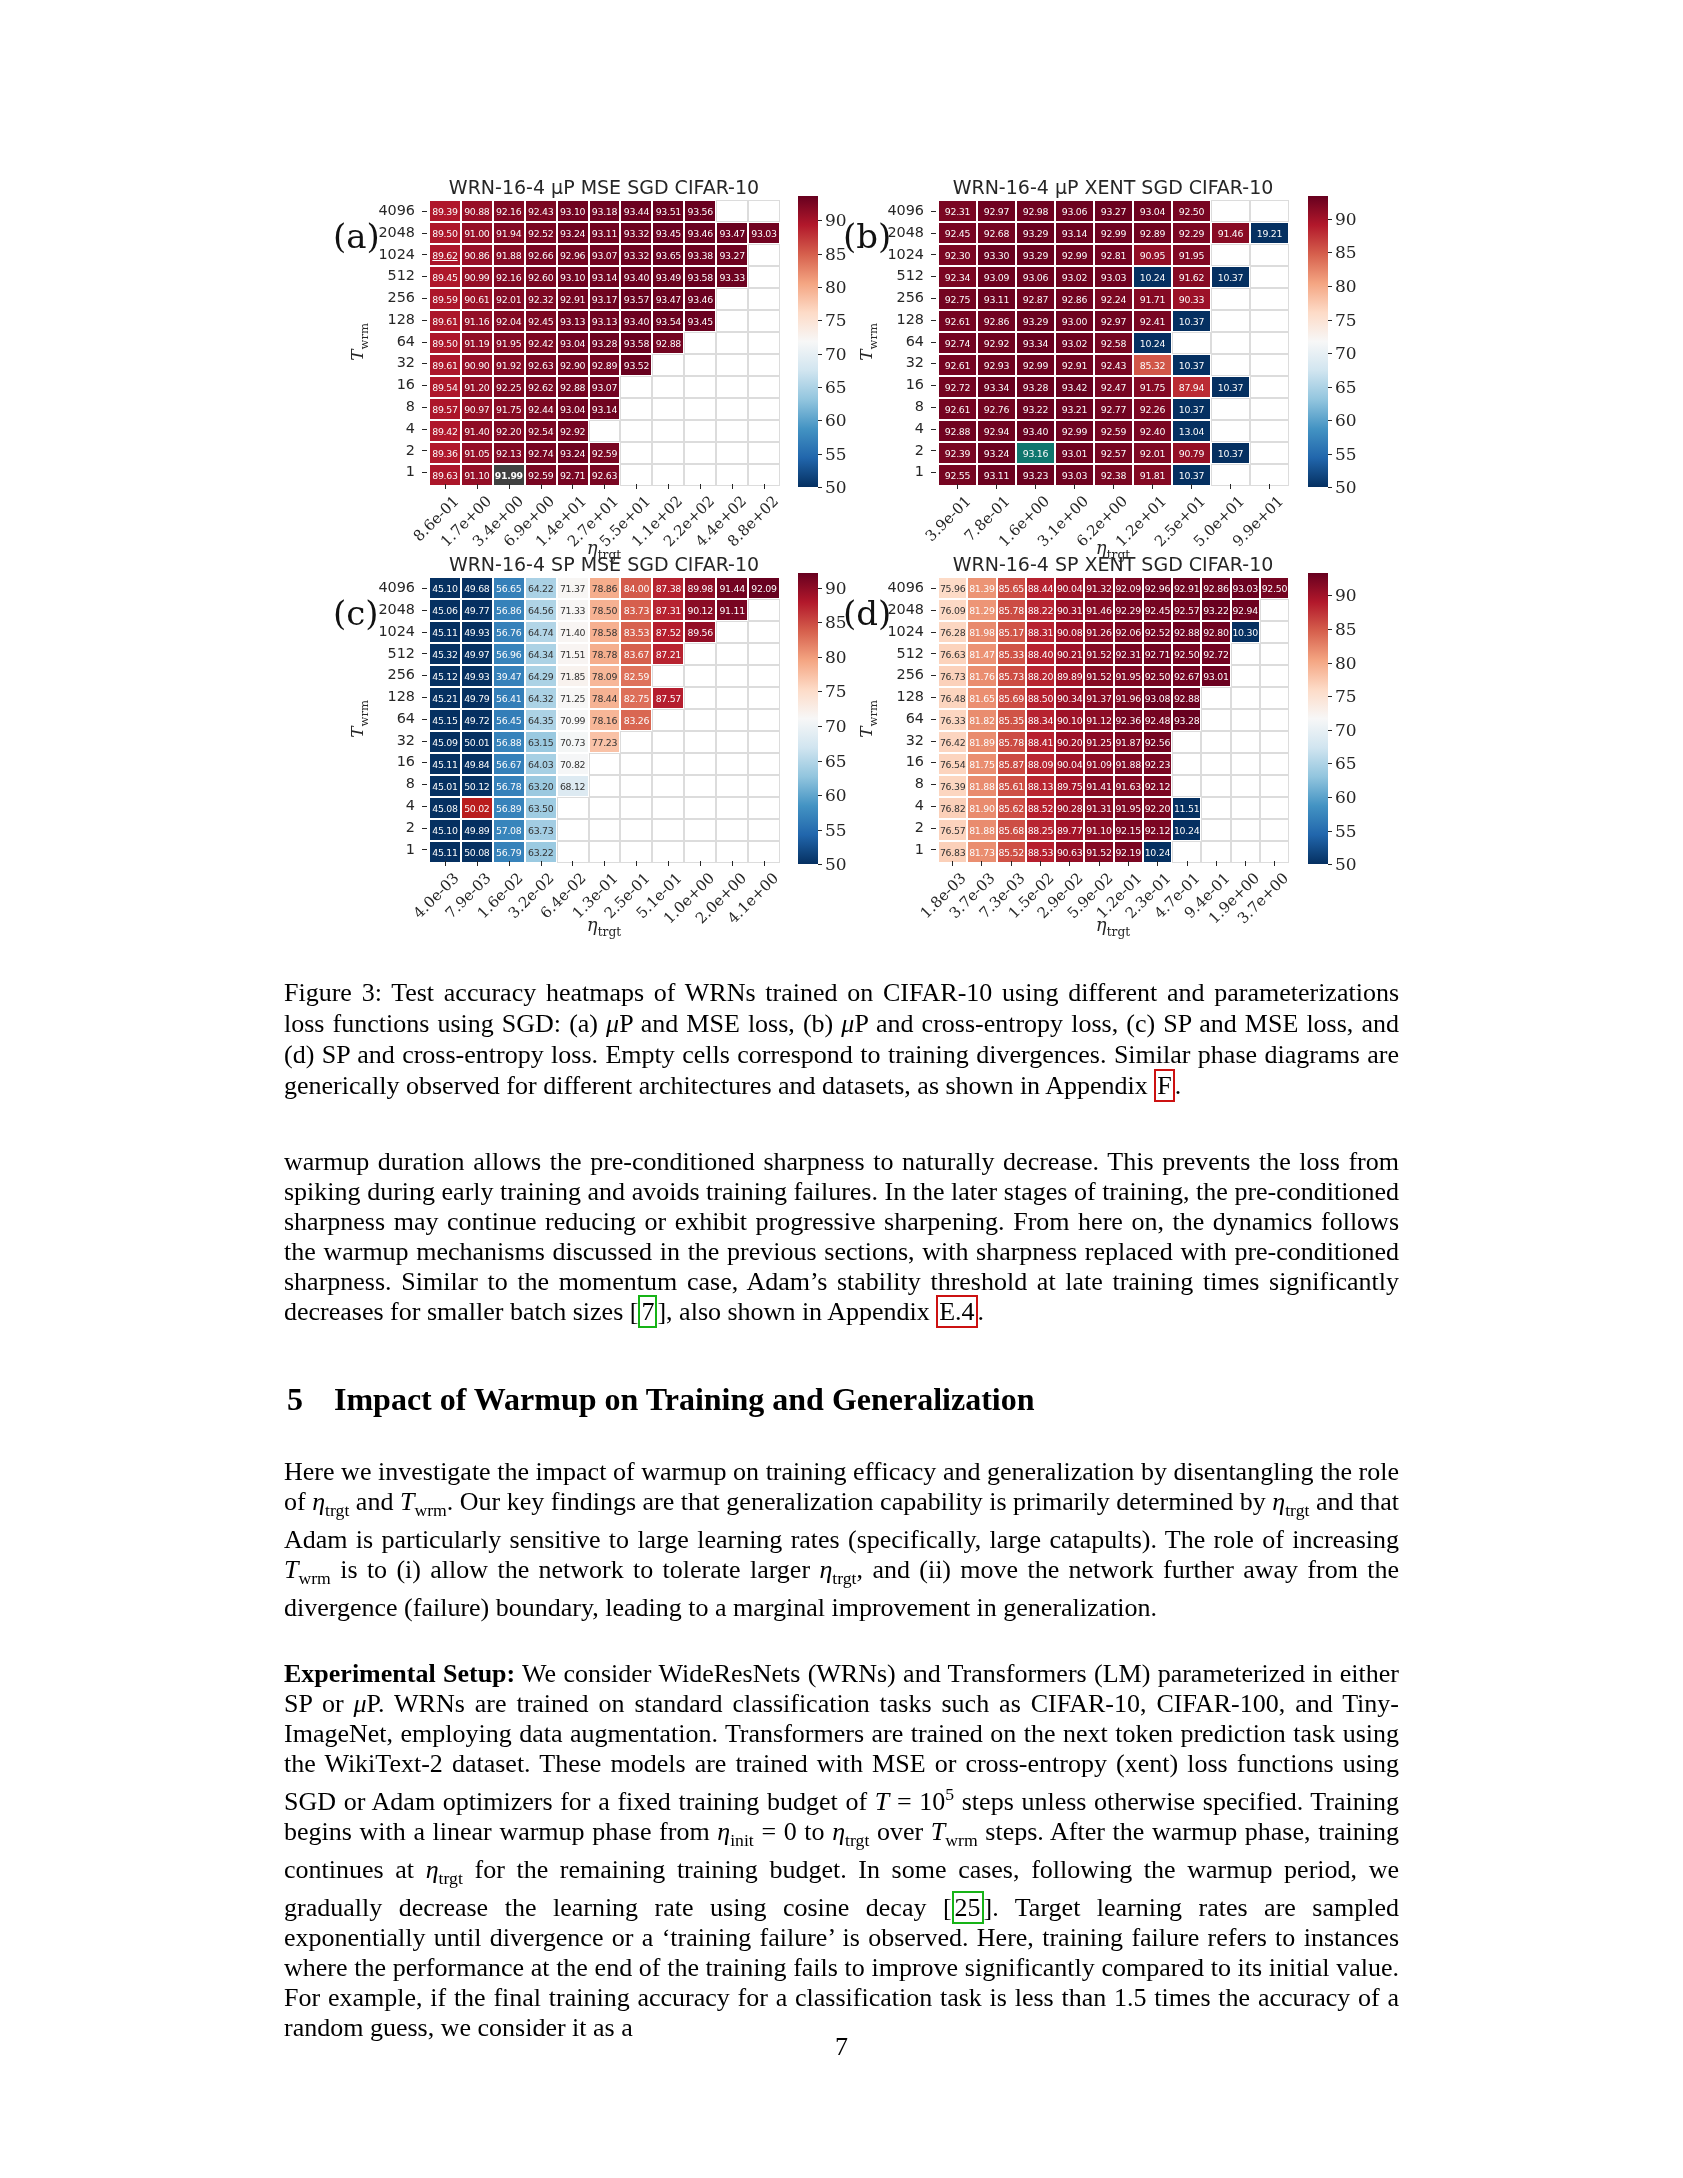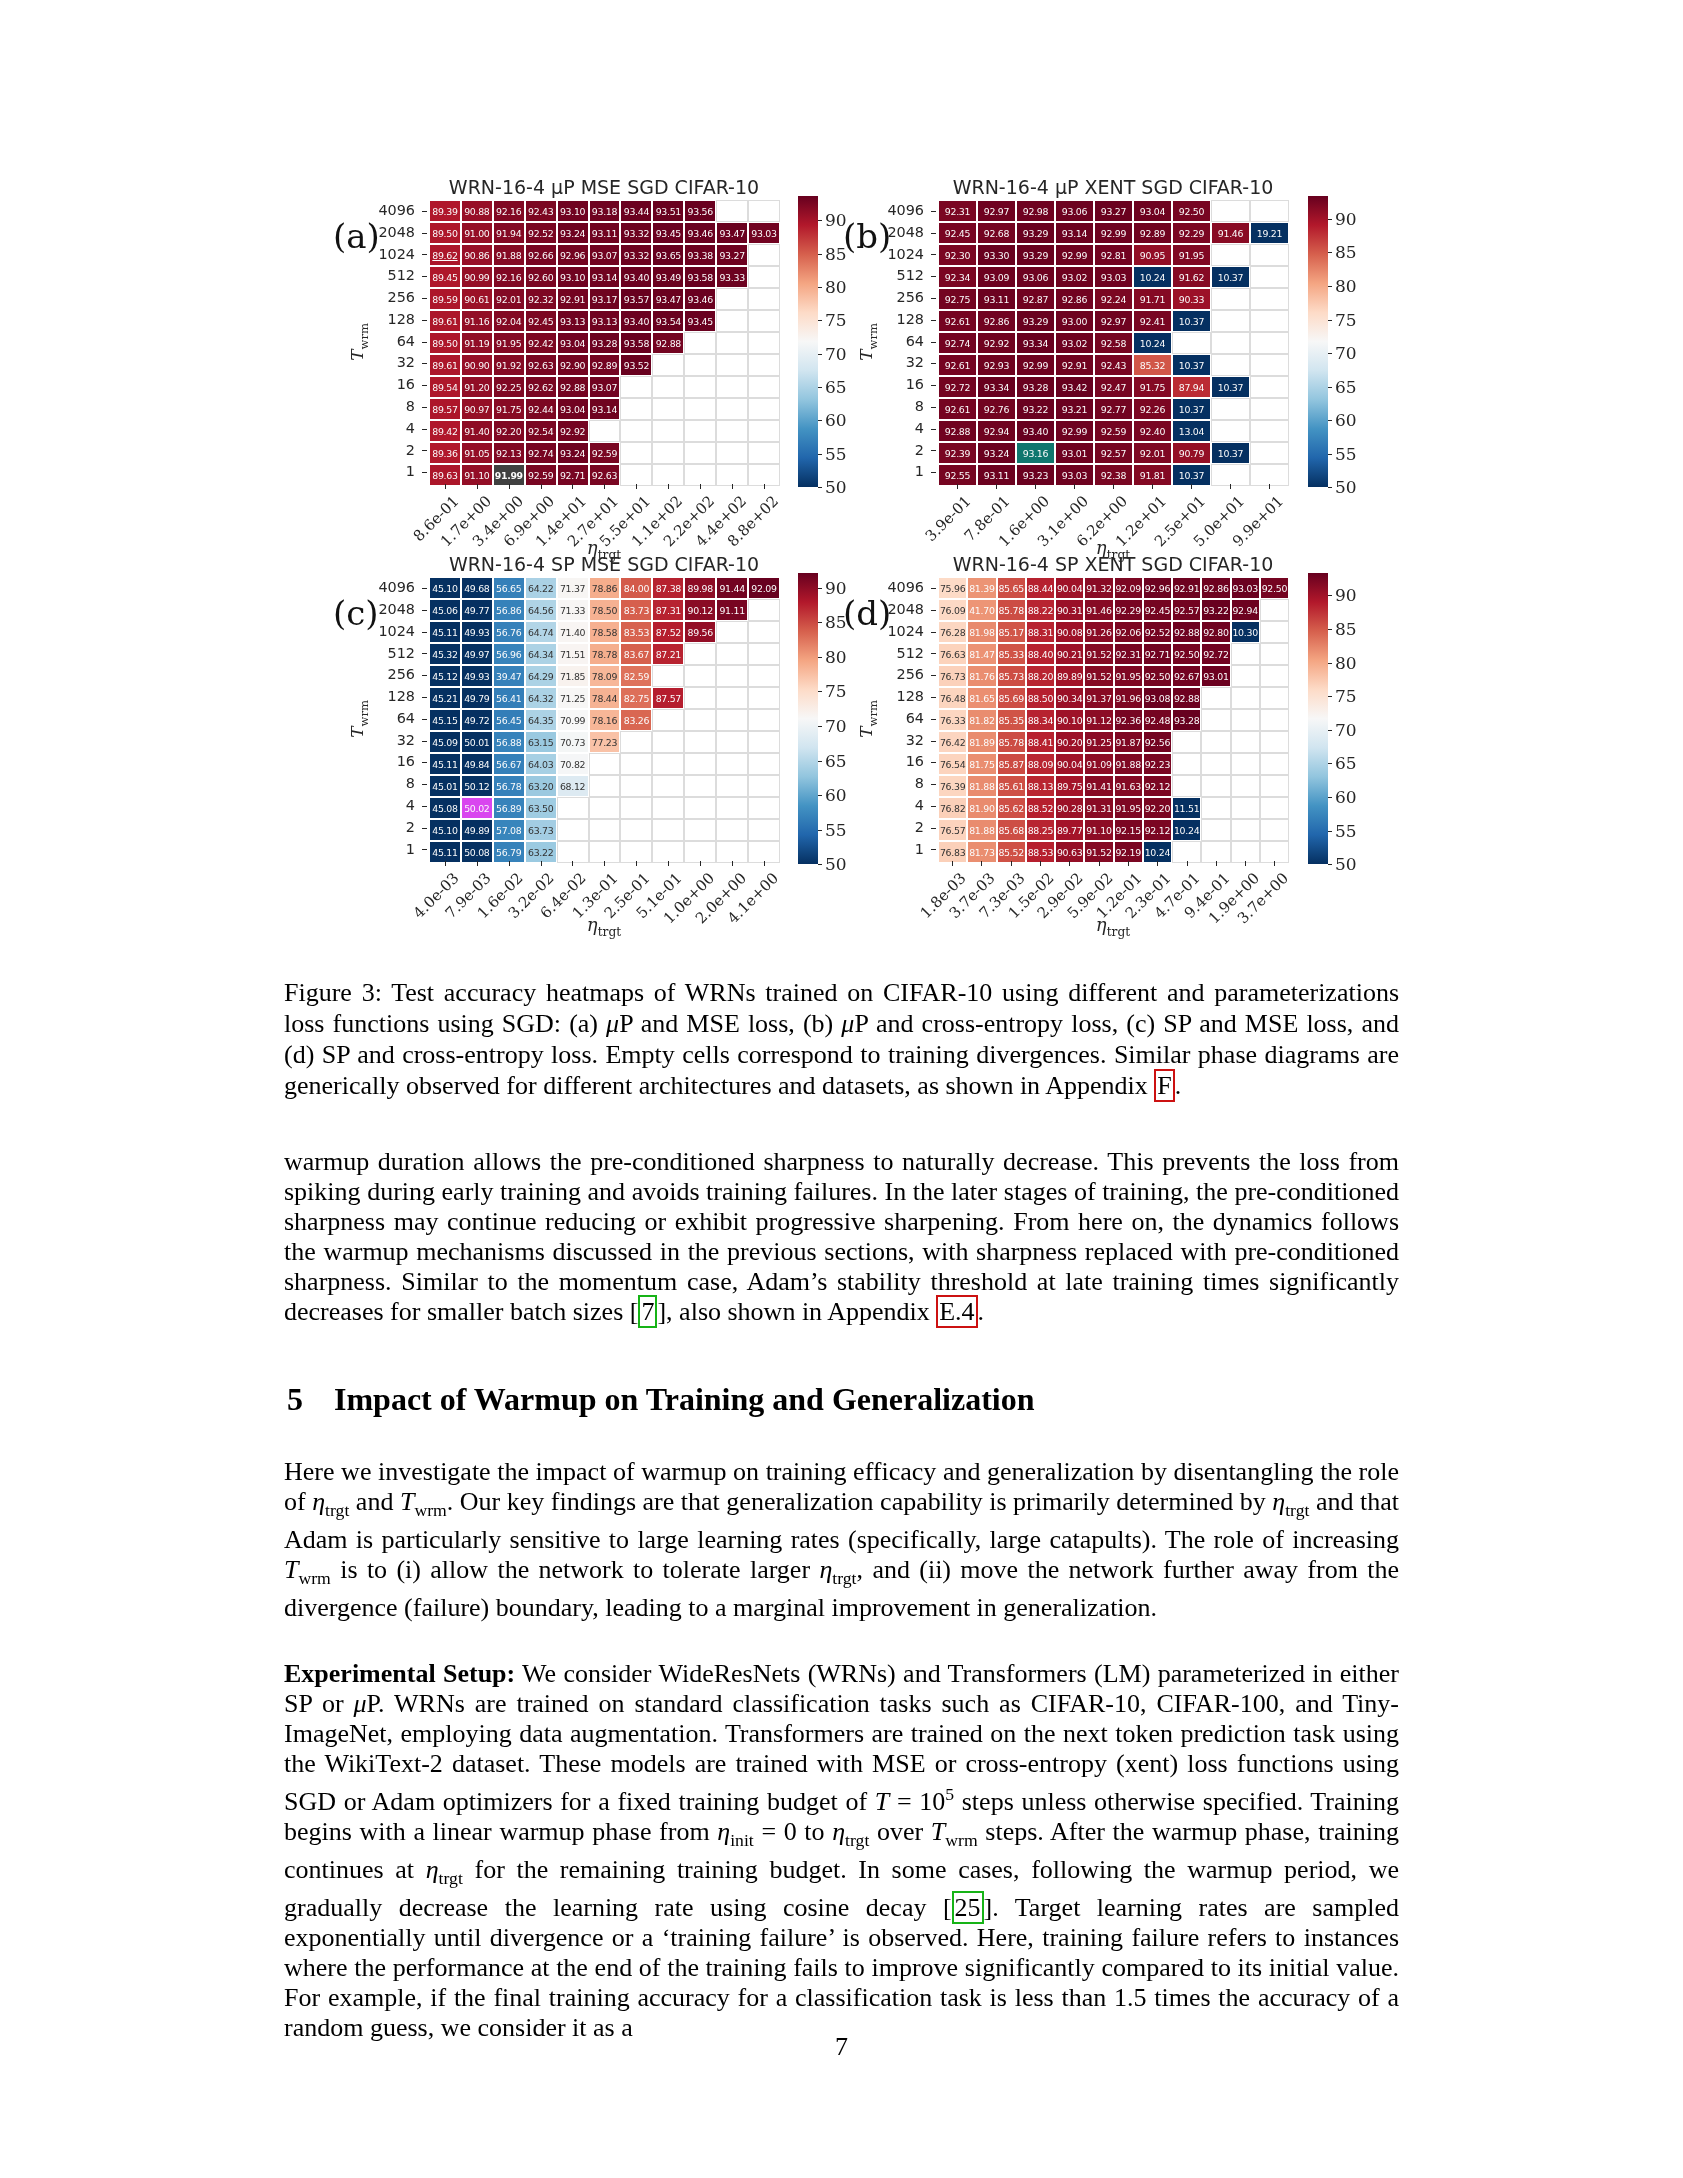--- a/index.html
+++ b/index.html
@@ -629,21 +629,21 @@
         <div class="hm-cell" style="background: rgb(54, 129, 186); color: rgb(251, 251, 251);">56.78</div>
         <div class="hm-cell" style="background: rgb(155, 201, 224); color: rgb(51, 51, 51);">63.20</div>
         <div class="hm-cell" style="background: rgb(221, 234, 242); color: rgb(51, 51, 51);">68.12</div>
         <div class="hm-cell empty"></div>
         <div class="hm-cell empty"></div>
         <div class="hm-cell empty"></div>
         <div class="hm-cell empty"></div>
         <div class="hm-cell empty"></div>
         <div class="hm-cell empty"></div>
         <div class="hm-cell" style="background: rgb(5, 48, 97); color: rgb(251, 251, 251);">45.08</div>
-        <div class="hm-cell" style="background: #d946ef; color: rgb(251, 251, 251);">50.02</div>
+        <div class="hm-cell" style="background: #b91c1c; color: rgb(251, 251, 251);">50.02</div>
         <div class="hm-cell" style="background: rgb(55, 131, 187); color: rgb(251, 251, 251);">56.89</div>
         <div class="hm-cell" style="background: rgb(159, 204, 226); color: rgb(51, 51, 51);">63.50</div>
         <div class="hm-cell empty"></div>
         <div class="hm-cell empty"></div>
         <div class="hm-cell empty"></div>
         <div class="hm-cell empty"></div>
         <div class="hm-cell empty"></div>
         <div class="hm-cell empty"></div>
         <div class="hm-cell empty"></div>
         <div class="hm-cell" style="background: rgb(5, 48, 97); color: rgb(251, 251, 251);">45.10</div>
@@ -771,21 +771,21 @@
         <div class="hm-cell" style="background: rgb(182, 33, 47); color: rgb(251, 251, 251);">88.44</div>
         <div class="hm-cell" style="background: rgb(159, 18, 40); color: rgb(251, 251, 251);">90.04</div>
         <div class="hm-cell" style="background: rgb(137, 11, 36); color: rgb(251, 251, 251);">91.32</div>
         <div class="hm-cell" style="background: rgb(124, 7, 34); color: rgb(251, 251, 251);">92.09</div>
         <div class="hm-cell" style="background: rgb(109, 2, 32); color: rgb(251, 251, 251);">92.96</div>
         <div class="hm-cell" style="background: rgb(109, 2, 32); color: rgb(251, 251, 251);">92.91</div>
         <div class="hm-cell" style="background: rgb(110, 2, 32); color: rgb(251, 251, 251);">92.86</div>
         <div class="hm-cell" style="background: rgb(107, 1, 32); color: rgb(251, 251, 251);">93.03</div>
         <div class="hm-cell" style="background: rgb(117, 4, 33); color: rgb(251, 251, 251);">92.50</div>
         <div class="hm-cell" style="background: rgb(253, 217, 197); color: rgb(51, 51, 51);">76.09</div>
-        <div class="hm-cell" style="background: rgb(237, 149, 118); color: rgb(251, 251, 251);">41.70</div>
+        <div class="hm-cell" style="background: rgb(237, 149, 118); color: rgb(251, 251, 251);">81.29</div>
         <div class="hm-cell" style="background: rgb(204, 77, 68); color: rgb(251, 251, 251);">85.78</div>
         <div class="hm-cell" style="background: rgb(184, 36, 49); color: rgb(251, 251, 251);">88.22</div>
         <div class="hm-cell" style="background: rgb(154, 16, 39); color: rgb(251, 251, 251);">90.31</div>
         <div class="hm-cell" style="background: rgb(135, 10, 36); color: rgb(251, 251, 251);">91.46</div>
         <div class="hm-cell" style="background: rgb(120, 5, 34); color: rgb(251, 251, 251);">92.29</div>
         <div class="hm-cell" style="background: rgb(117, 5, 33); color: rgb(251, 251, 251);">92.45</div>
         <div class="hm-cell" style="background: rgb(115, 4, 33); color: rgb(251, 251, 251);">92.57</div>
         <div class="hm-cell" style="background: rgb(104, 0, 31); color: rgb(251, 251, 251);">93.22</div>
         <div class="hm-cell" style="background: rgb(109, 2, 32); color: rgb(251, 251, 251);">92.94</div>
         <div class="hm-cell empty"></div>

